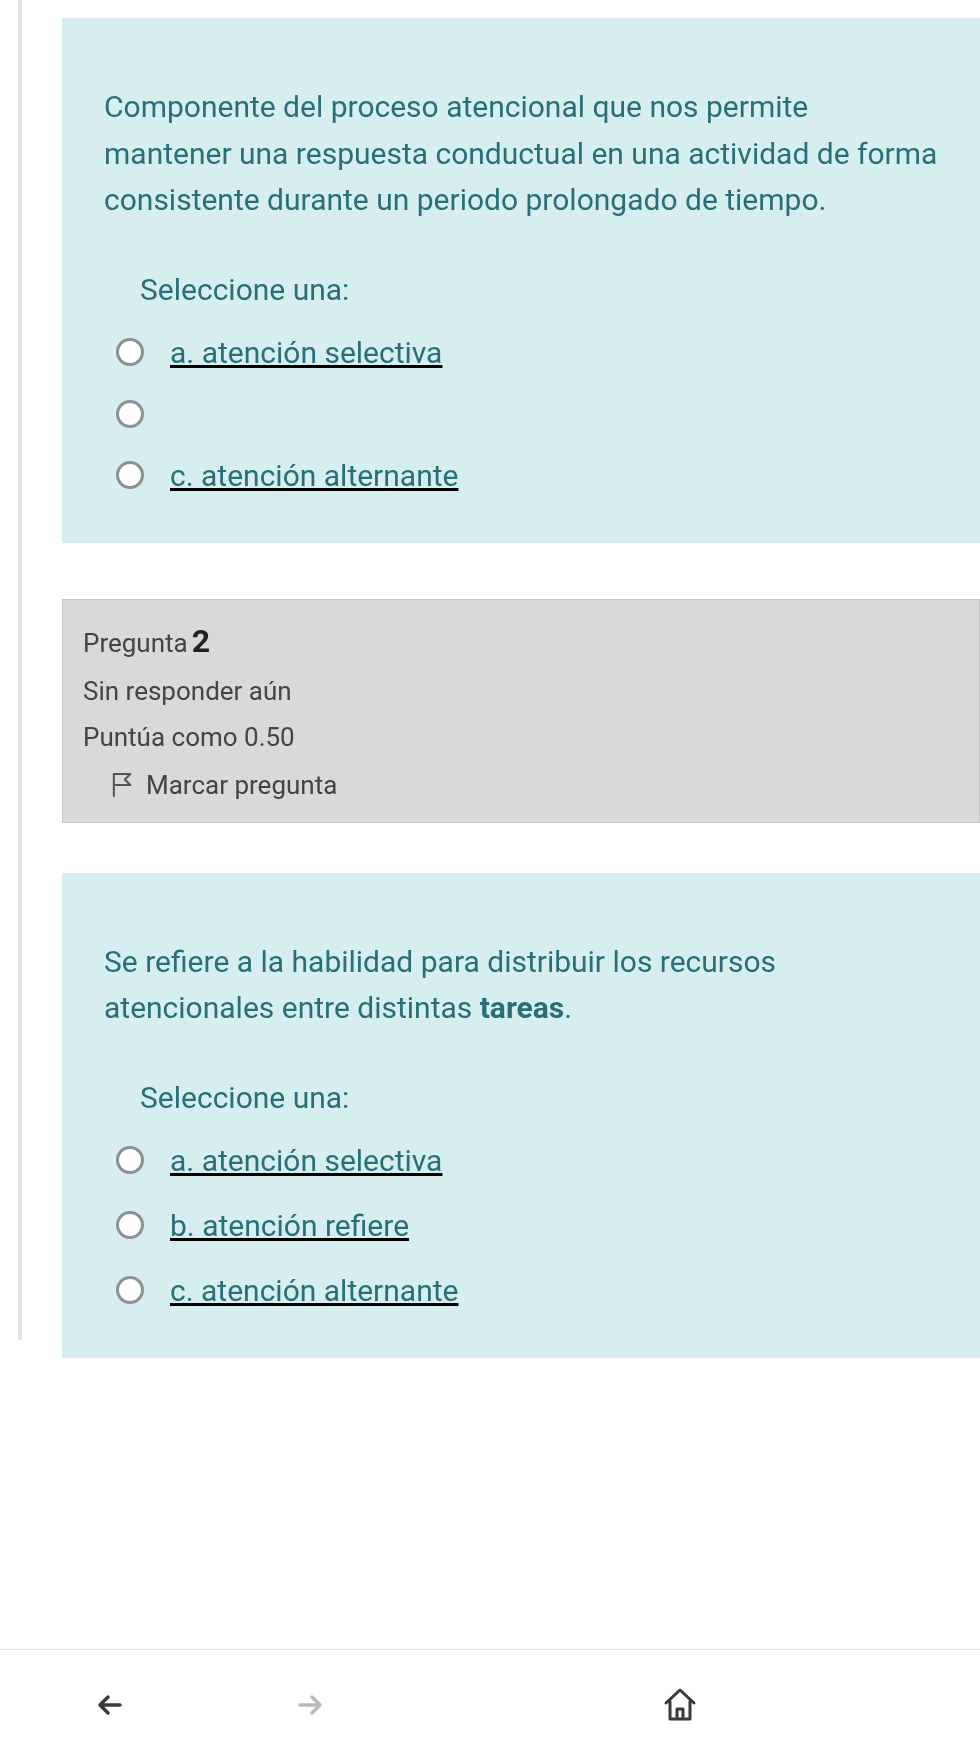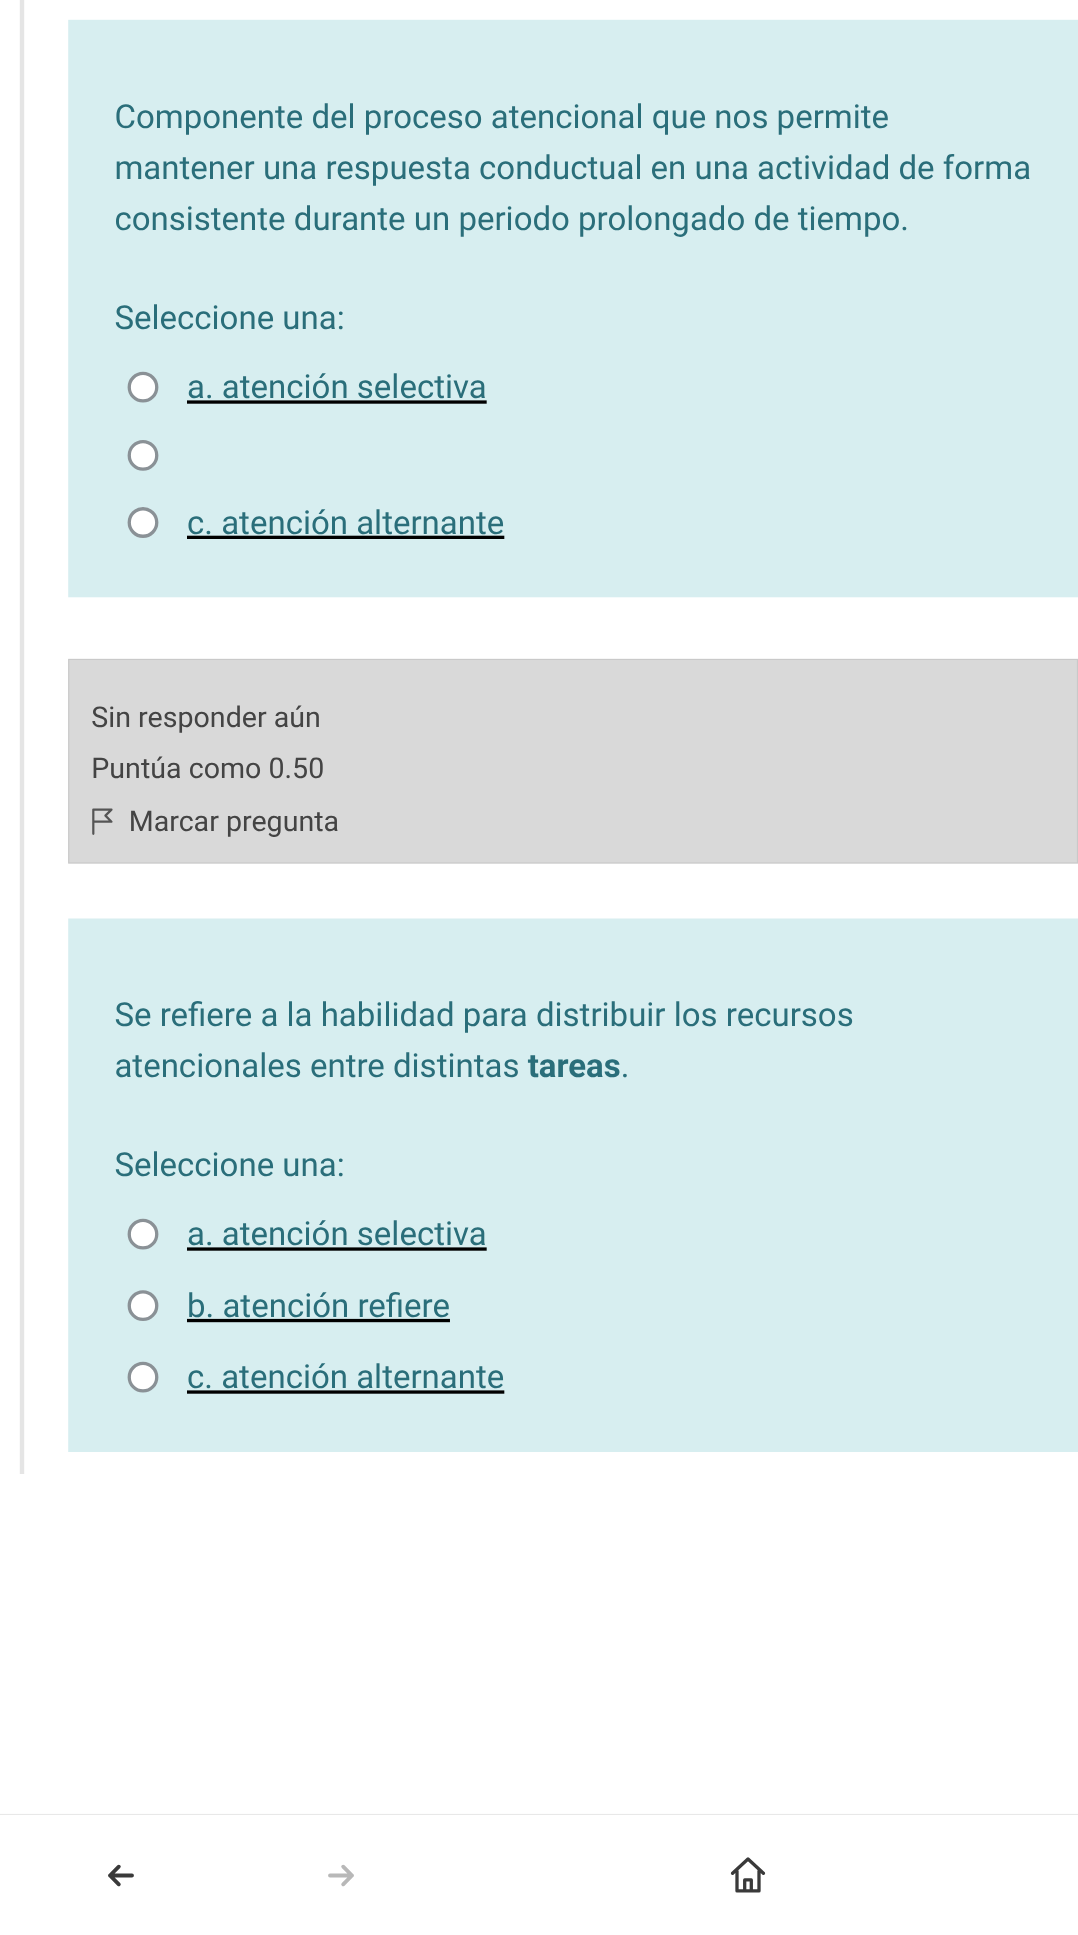--- a/index.html
+++ b/index.html
@@ -38,20 +38,21 @@
       line-height: 1.55;
       margin-bottom: 48px;
     }
     .question-text .bold {
       font-weight: 700;
     }
     .select-prompt {
       color: #2a6e7a;
       font-size: 30px;
       margin-bottom: 28px;
+      margin-left: 36px;
     }
     .options {
       padding-left: 12px;
     }
     .option-row {
       display: flex;
       align-items: center;
       gap: 26px;
       margin-bottom: 30px;
       cursor: pointer;
@@ -96,20 +97,21 @@
       font-size: 26px;
       color: #444;
       margin-top: 16px;
     }
     .flag-row {
       display: flex;
       align-items: center;
       gap: 12px;
       margin-top: 18px;
       cursor: pointer;
+      margin-left: 29px;
     }
     .flag-icon {
       width: 22px;
       height: 26px;
       display: inline-block;
     }
     .flag-text {
       font-size: 26px;
       color: #444;
     }
@@ -162,20 +164,25 @@
         <div class="radio"></div>
       </div>
       <div class="option-row">
         <div class="radio"></div>
         <div class="option-label">c. atención alternante</div>
       </div>
     </div>
   </div>
 
   <div class="question-header">
+    <div>
+      <span class="q-label">Pregunta</span>
+      <span> </span>
+      <span class="q-number">2</span>
+    </div>
     <div class="q-status">Sin responder aún</div>
     <div class="q-points">Puntúa como 0.50</div>
     <div class="flag-row">
       <span class="flag-icon">
         <svg viewBox="0 0 24 28" width="22" height="26">
           <path d="M2 2 L2 26 M2 2 L20 2 L14 8 L20 14 L2 14" fill="none" stroke="#555" stroke-width="2.2" stroke-linejoin="round" stroke-linecap="round"></path>
         </svg>
       </span>
       <span class="flag-text">Marcar pregunta</span>
     </div>

